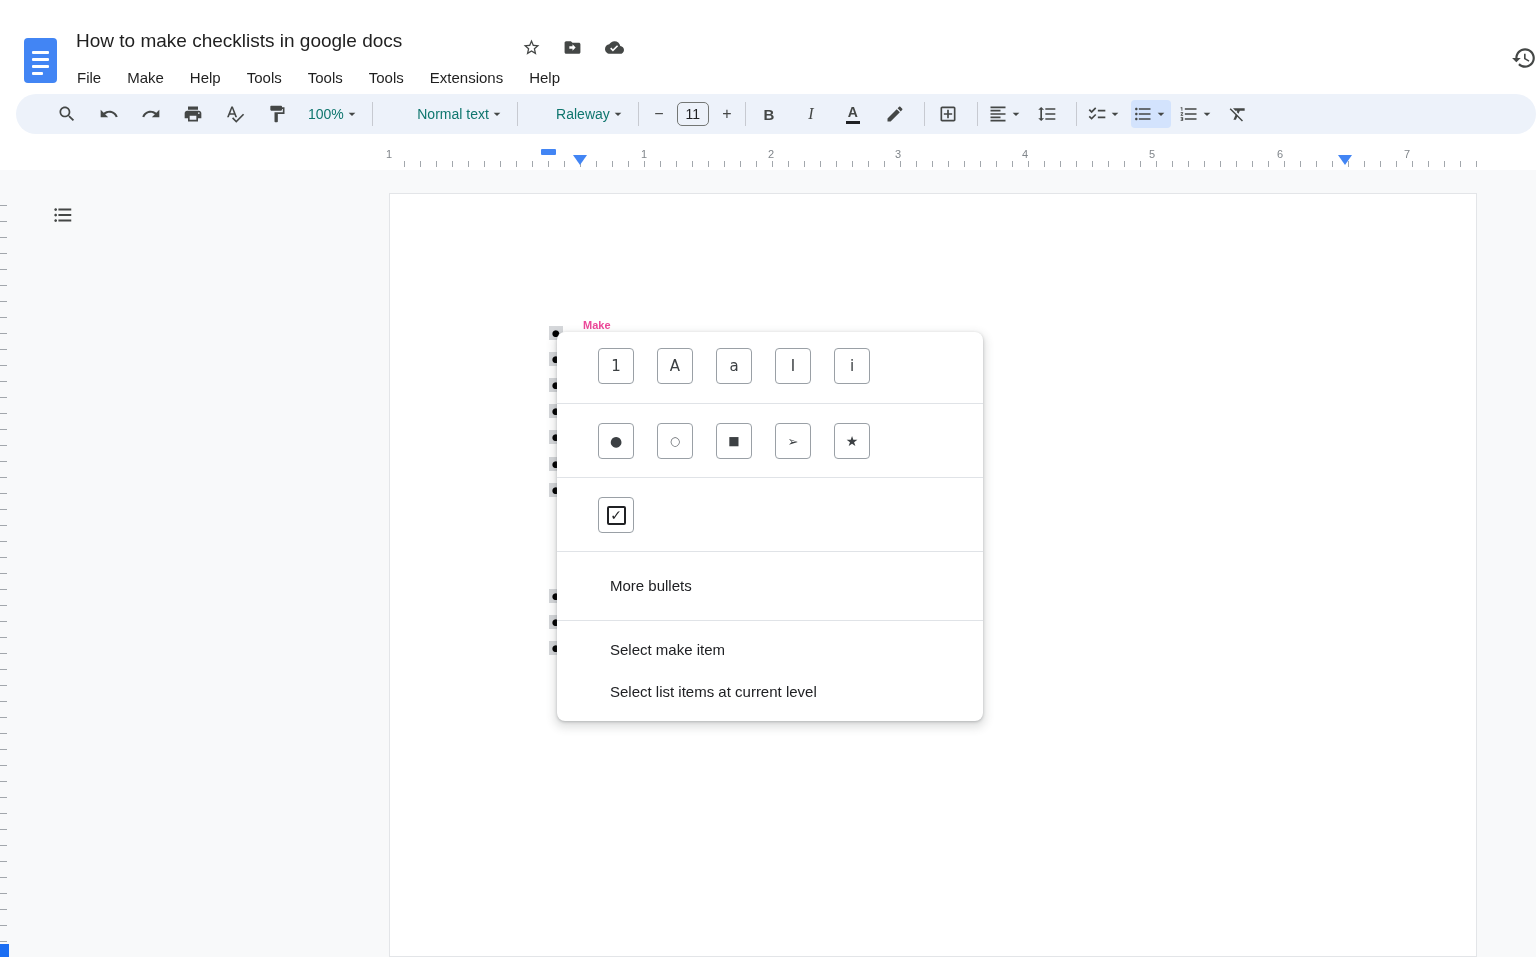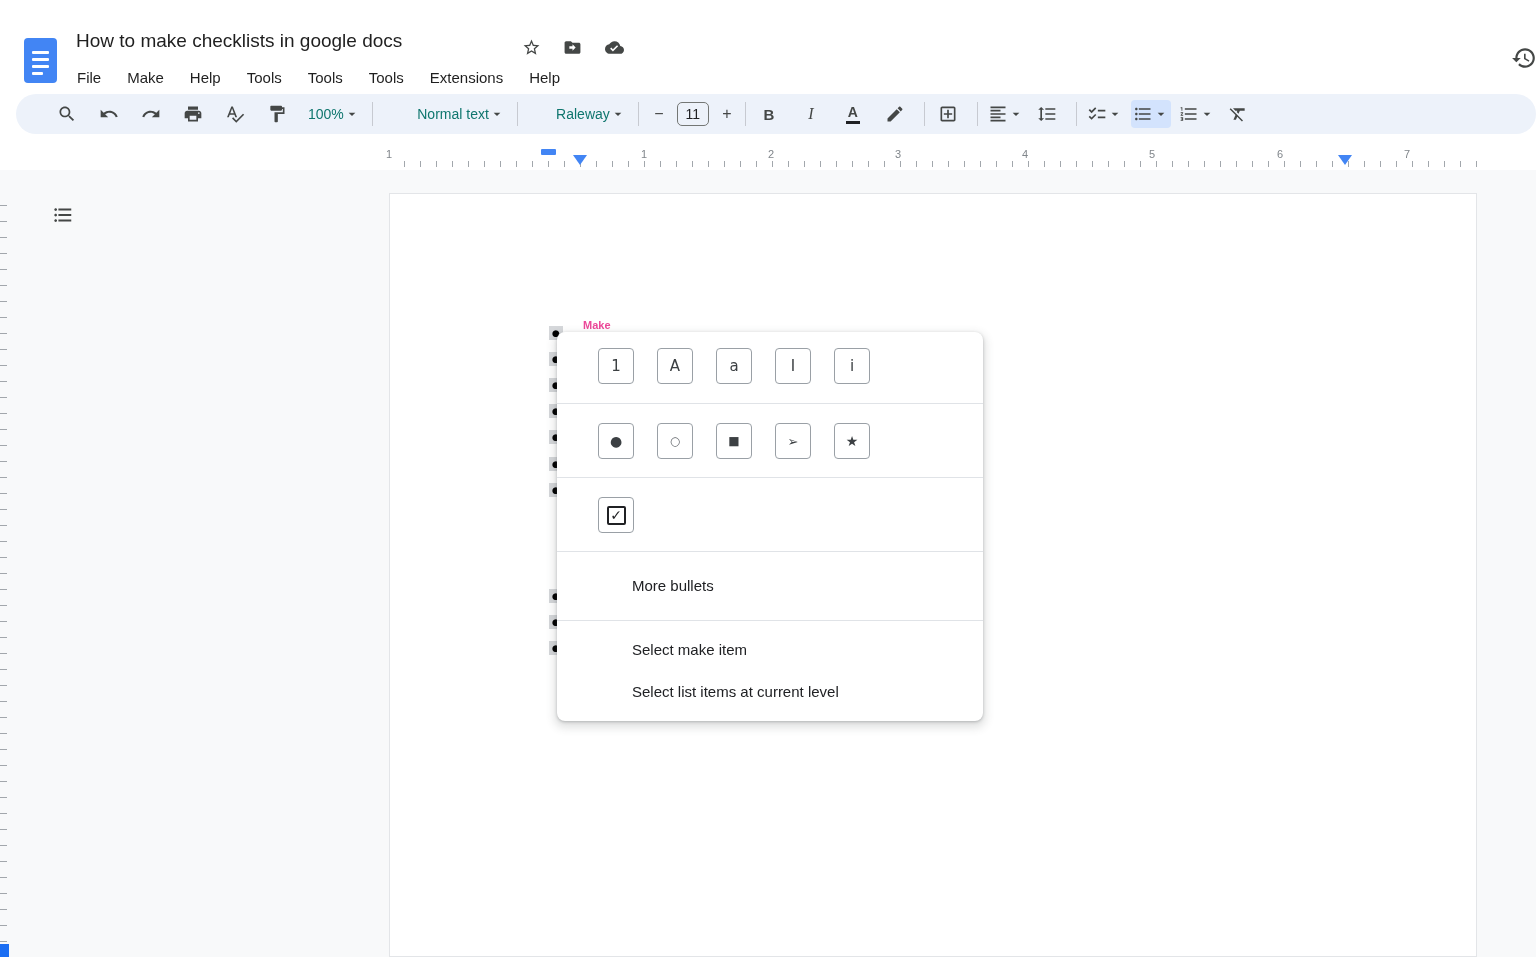--- a/index.html
+++ b/index.html
@@ -67,21 +67,21 @@
   .blue-frag { position:absolute; left:0; top:944px; width:9px; height:13px; background:#1b6ef3; }
 
   
   .popup { position:absolute; left:557px; top:332px; width:426px; height:389px; background:#fff;
     border-radius:8px; z-index:20;
     box-shadow:0 1px 3px rgba(60,64,67,.3), 0 4px 8px 3px rgba(60,64,67,.15); }
   .opt-btn { position:absolute; width:36px; height:36px; border:1px solid #9aa0a6; border-radius:4px;
     display:flex; align-items:center; justify-content:center; font-size:15px; color:#3c4043;
     background:#fff; font-family:"DejaVu Sans", sans-serif; }
   .popup .divider { position:absolute; left:0; width:426px; height:1px; background:#e0e3e7; }
-  .menu-item { position:absolute; left:0; width:426px; padding-left:75px; font-size:15px;
+  .menu-item { position:absolute; left:0; width:426px; padding-left:53px; font-size:15px;
     color:#202124; display:flex; align-items:center; }
   .chk { width:19px; height:19px; border:2px solid #202124; border-radius:2px;
     display:flex; align-items:center; justify-content:center; }
   .chk span { font-size:14px; font-weight:bold; color:#202124; font-family:"DejaVu Sans", sans-serif; line-height:1; }
   .g0{font-size:14px}.g1{font-size:12px;color:#5f6368}.g2{font-size:12px}.g3{font-size:13px}.g4{font-size:14px}
 </style>
 </head>
 <body>
 
 <div class="header">

